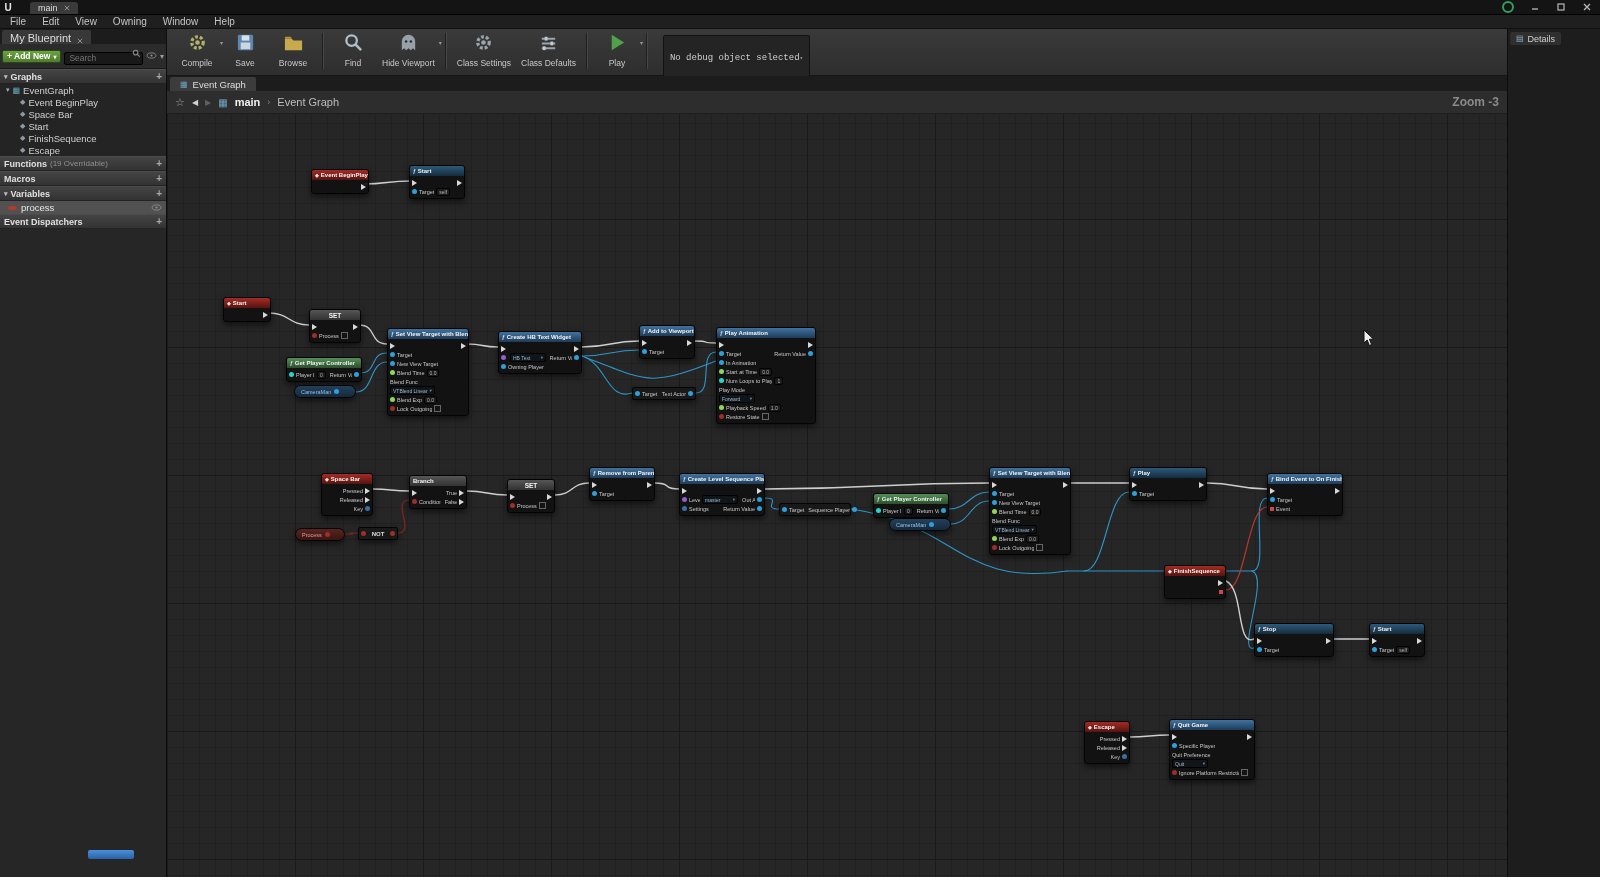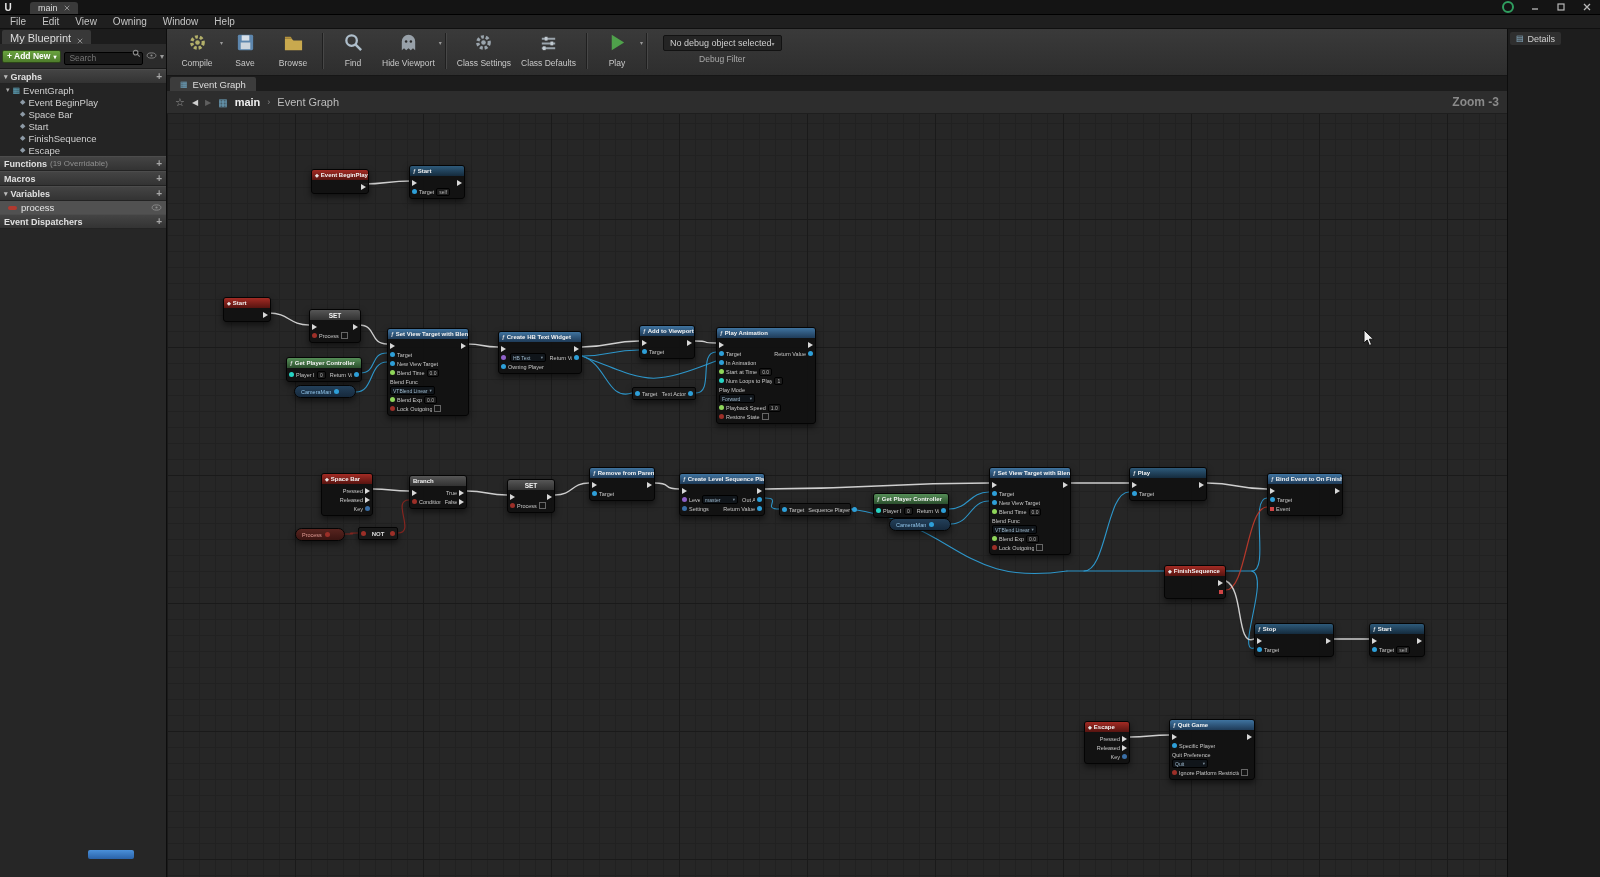--- a/index.html
+++ b/index.html
@@ -53,21 +53,21 @@
   .sb-fill{flex:1;background:#262626;}
   
   .toolbar{height:44px;background:linear-gradient(#3a3a3a,#2e2e2e);border-bottom:1px solid #161616;
            display:flex;align-items:flex-start;padding:2px 4px 0 6px;}
   .tbtn{position:relative;display:flex;flex-direction:column;align-items:center;min-width:38px;padding:1px 5px 0 5px;}
   .tlabel{font-size:8.5px;color:#c8c8c8;margin-top:1px;white-space:nowrap;}
   .tcaret{position:absolute;right:-2px;top:8px;font-size:6px;color:#9a9a9a;}
   .tsep{width:1px;height:36px;background:#1f1f1f;border-right:1px solid #474747;margin:2px 5px 0 5px;}
   .dbg{display:flex;flex-direction:column;align-items:center;margin:4px 0 0 10px;}
   .dbg-dd{height:14px;background:#242424;border:1px solid #121212;border-radius:2px;display:flex;align-items:center;
-          padding:0 6px;font-size:9px;color:#cfcfcf;}
+          padding:15px 6px;font-size:9px;color:#cfcfcf;font-family:Liberation Mono, monospace;}
   .dbg-dd .c{font-size:6px;color:#999;}
   .dbg-lbl{font-size:8.5px;color:#a8a8a8;margin-top:3px;}
   
   .tabstrip{height:15px;background:#1c1c1c;display:flex;align-items:flex-end;padding-left:3px;}
   .gtab{height:14px;background:#3c3c3c;border-radius:2px 2px 0 0;display:flex;align-items:center;gap:5px;
         padding:0 10px;font-size:9.5px;color:#ddd;}
   .gtab .ico{color:#6fa7c4;font-size:8px;}
   
   .canvas-wrap{flex:1;position:relative;overflow:hidden;background-color:#262626;
     background-image:

